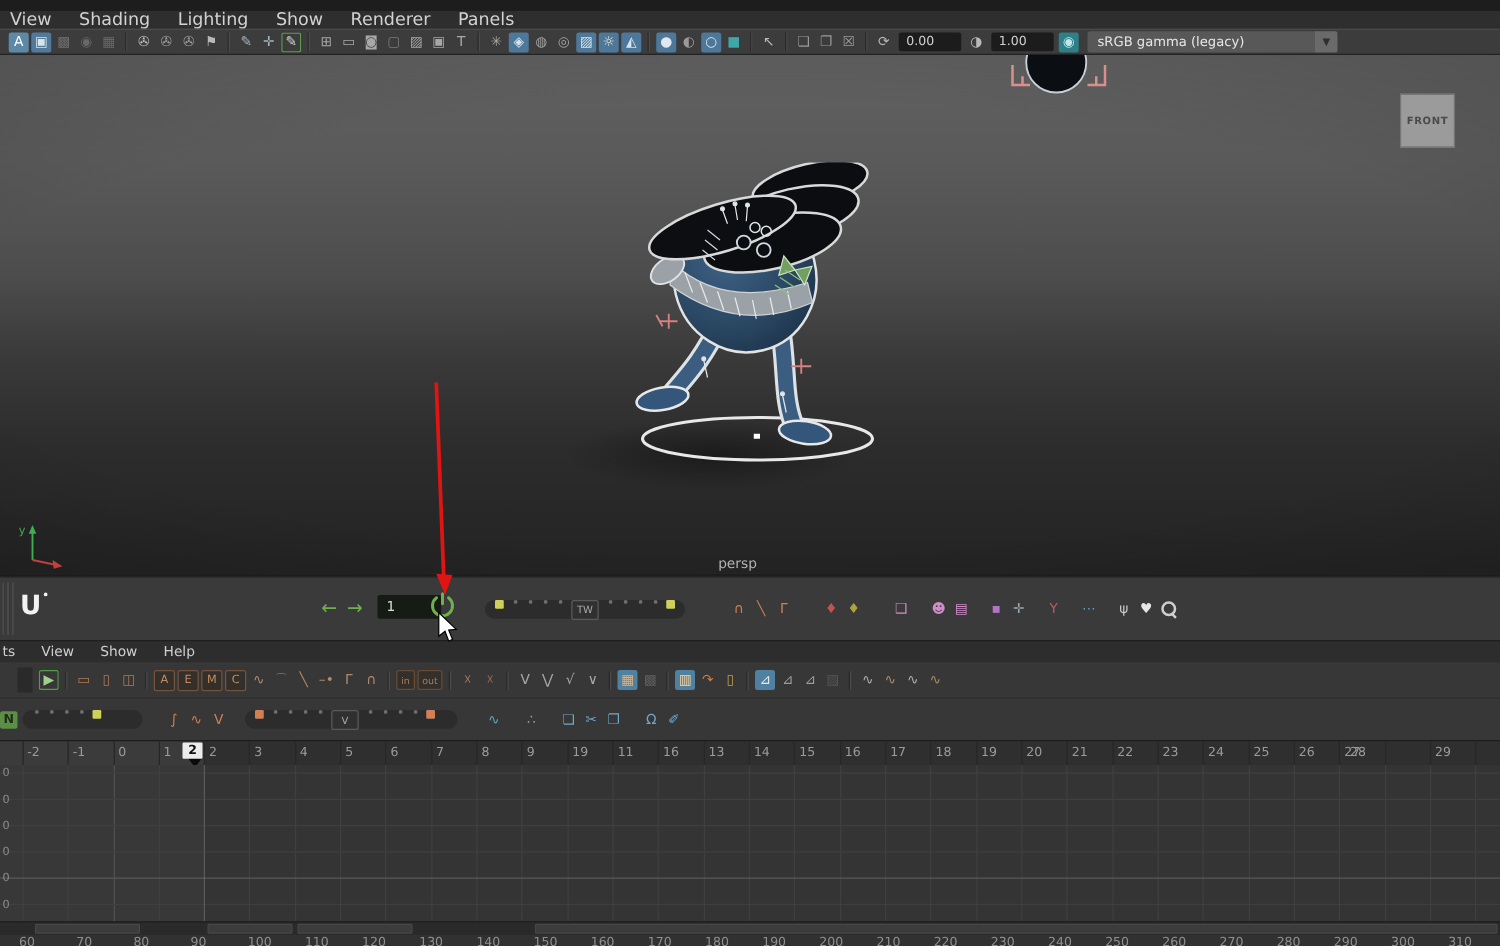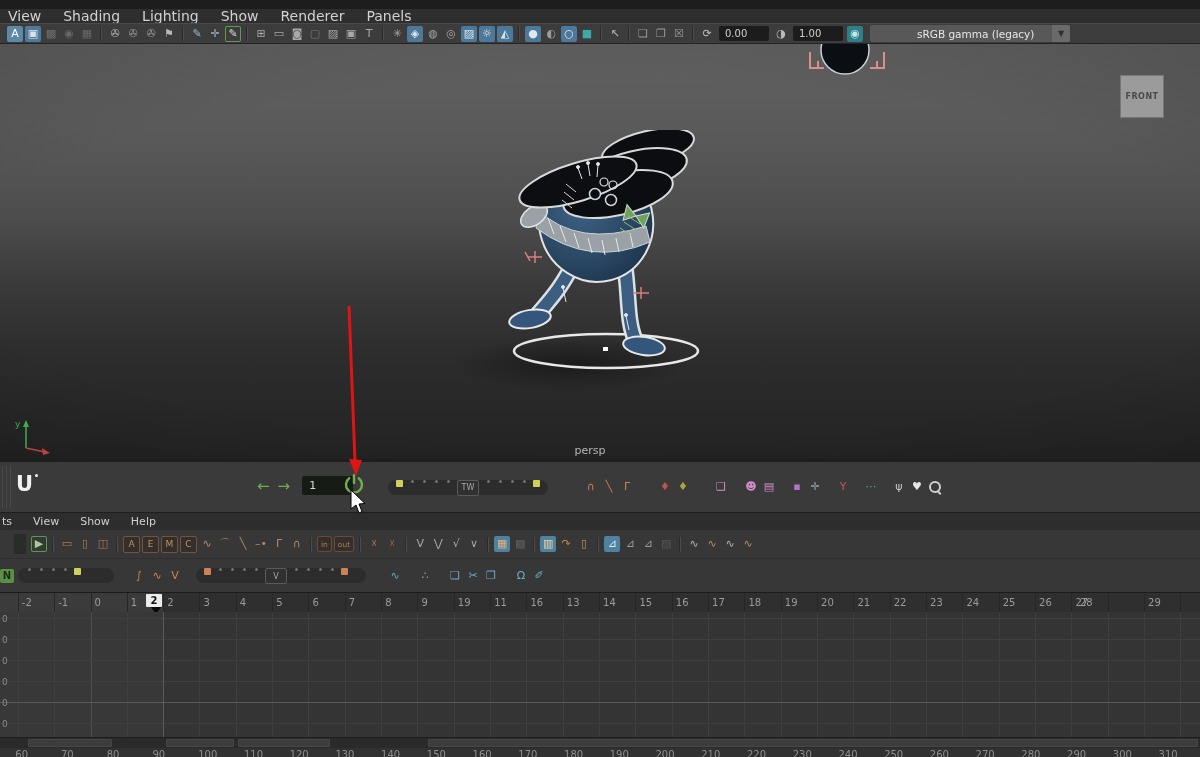--- a/index.html
+++ b/index.html
@@ -13,21 +13,21 @@
   #maintb{position:absolute;left:0;top:23px;width:1200px;height:21px;background:#3c3c3c;
           border-top:1px solid #4a4a4a;border-bottom:1px solid #232323;
           display:flex;align-items:center;padding-left:6px;box-sizing:border-box;}
   .ic{display:inline-flex;width:16px;height:16px;align-items:center;justify-content:center;
       font-size:11px;line-height:16px;border-radius:2px;margin:0 1px;color:#9a9a9a;flex:none;}
   .sep{width:1px;height:15px;background:#2a2a2a;border-right:1px solid #4c4c4c;margin:0 4px;flex:none;}
   .tfield{background:#1c1c1c;color:#d0d0d0;font-size:10px;height:15px;line-height:15px;
           min-width:38px;padding:0 6px;border-radius:2px;margin:0 3px;flex:none;}
   .dropdown{display:flex;align-items:center;width:200px;height:17px;background:#585858;
             border-radius:2px;margin-left:6px;overflow:hidden;flex:none;}
-  .dropdown .dtext{flex:1;color:#e6e6e6;font-size:10.5px;padding-left:8px;white-space:nowrap;margin-left:39px;}
+  .dropdown .dtext{flex:1;color:#e6e6e6;font-size:10.5px;padding-left:8px;white-space:nowrap;}
   .dropdown .darrow{width:18px;height:100%;background:#6a6a6a;color:#2e2e2e;font-size:8px;
             display:flex;align-items:center;justify-content:center;}
   
   #viewport{position:absolute;left:0;top:44px;width:1200px;height:417px;
     background:linear-gradient(180deg,#616161 0%,#5a5a5a 20%,#4d4d4d 42%,#3a3a3a 58%,#2d2d2d 74%,#232323 100%);
     border-bottom:2px solid #1d1d1d;box-sizing:border-box;overflow:hidden;}
   #viewport::before{content:"";position:absolute;inset:0;
     background:radial-gradient(120% 95% at 50% 52%, rgba(0,0,0,0) 45%, rgba(0,0,0,0.33) 100%);}
   #vp-shadow{position:absolute;left:400px;top:280px;width:340px;height:80px;
     background:radial-gradient(50% 50% at 50% 50%, rgba(0,0,0,0.38), rgba(0,0,0,0) 70%);}

